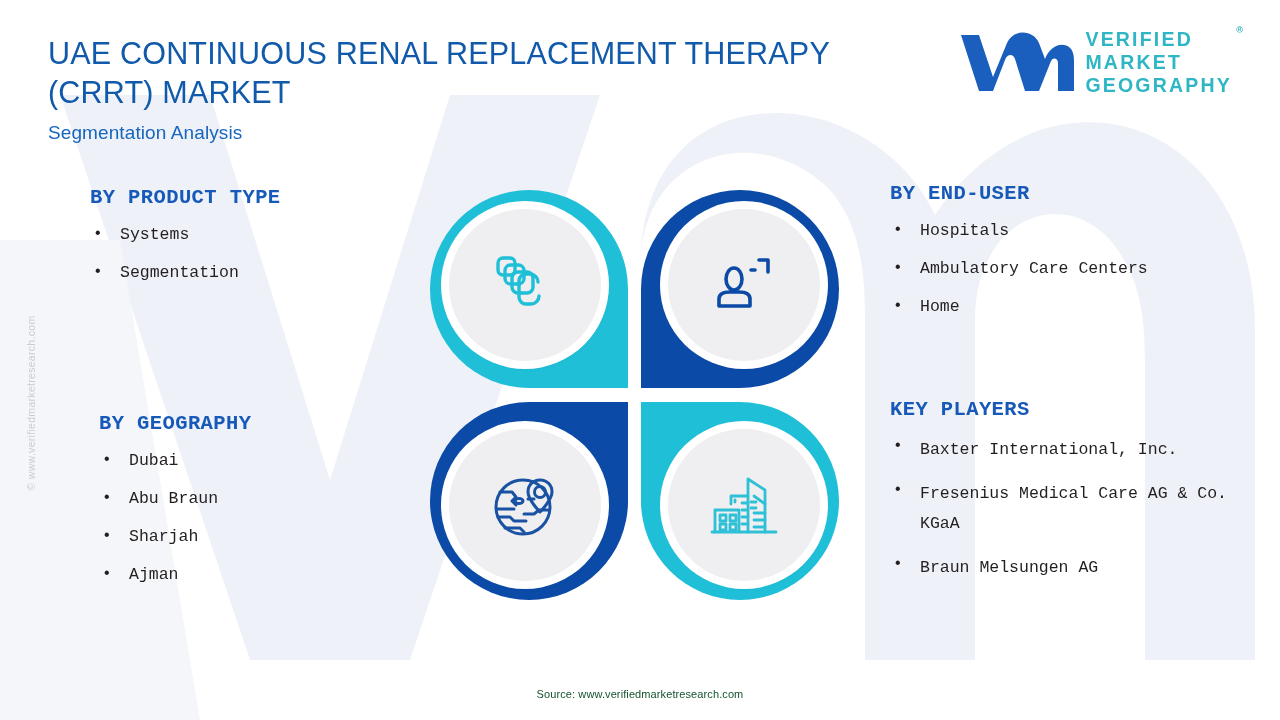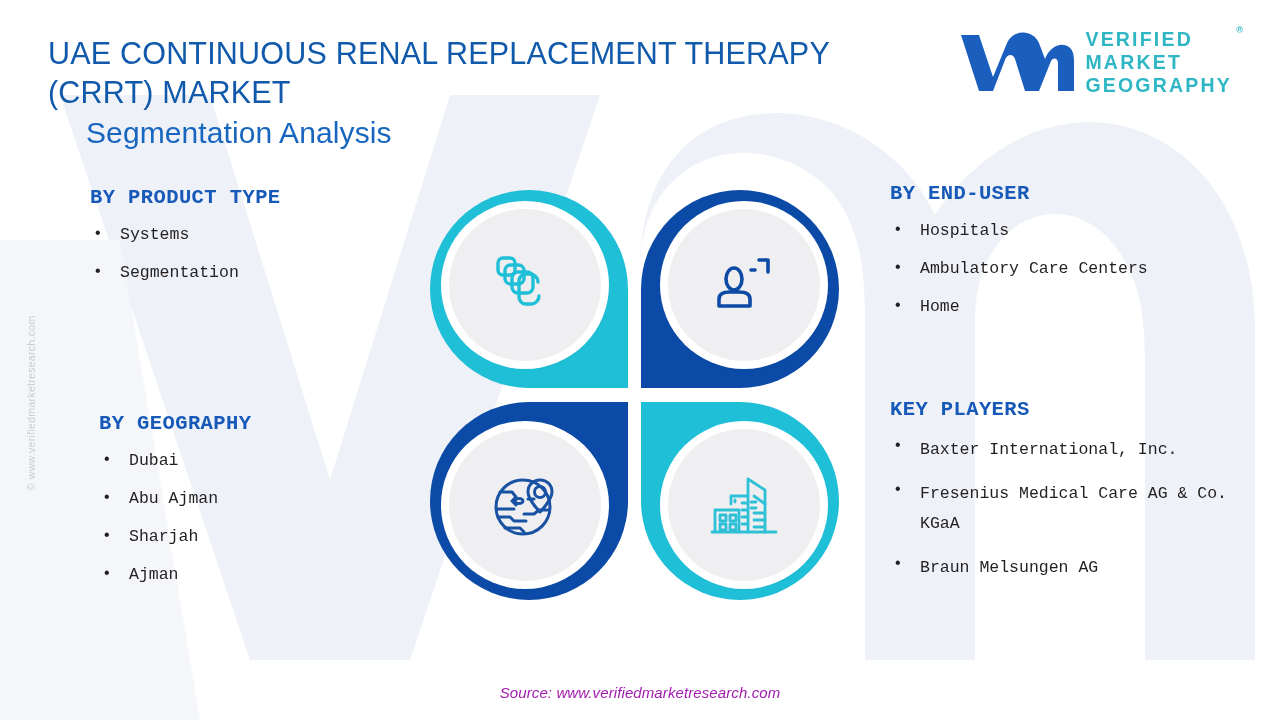--- a/index.html
+++ b/index.html
@@ -69,26 +69,25 @@
     font-size: 30.5px;
     line-height: 39px;
     font-weight: normal;
     color: #1059ab;
     letter-spacing: 0.2px;
     text-transform: uppercase;
   }
 
   #subtitle {
     margin-top: 5px;
-    font-size: 30px;
+    font-size: 19px;
     line-height: 32px;
     font-weight: normal;
     color: #1766bf;
     letter-spacing: 0.1px;
-    margin-left: 38px;
   }
 
   
   #logo {
     position: absolute;
     right: 48px;
     top: 28px;
     display: flex;
     align-items: center;
     gap: 10px;
@@ -210,24 +209,23 @@
   
   #footer {
     position: absolute;
     left: 0;
     bottom: 18px;
     width: 1280px;
     text-align: center;
     z-index: 5;
   }
   #footer-text {
-    font-size: 15px;
-    color: #a21caf;
+    font-size: 11px;
+    color: #14532d;
     letter-spacing: 0.1px;
-    font-style: italic;
   }
 </style>
 </head>
 <body>
 
 <svg id="bg-watermark" viewBox="0 0 1280 720" xmlns="http://www.w3.org/2000/svg" aria-hidden="true">
 
   <path d="M 60 95 L 210 95 L 330 480 L 450 95 L 600 95 L 410 660 L 250 660 Z" fill="#eef1f7"></path>
 
   <path d="M 640 270 C 640 150, 760 120, 830 190 C 860 225, 865 270, 865 320 L 865 660 L 975 660 L 975 320
@@ -281,21 +279,21 @@
 
 <div class="seg-col" id="col-geo">
   <div class="seg-title">BY GEOGRAPHY</div>
   <ul class="seg-list">
     <li>
       <span class="bullet">•</span>
       <span class="litext">Dubai</span>
     </li>
     <li>
       <span class="bullet">•</span>
-      <span class="litext">Abu Ajman</span>
+      <span class="litext">Abu Braun</span>
     </li>
     <li>
       <span class="bullet">•</span>
       <span class="litext">Sharjah</span>
     </li>
     <li>
       <span class="bullet">•</span>
       <span class="litext">Ajman</span>
     </li>
   </ul>

